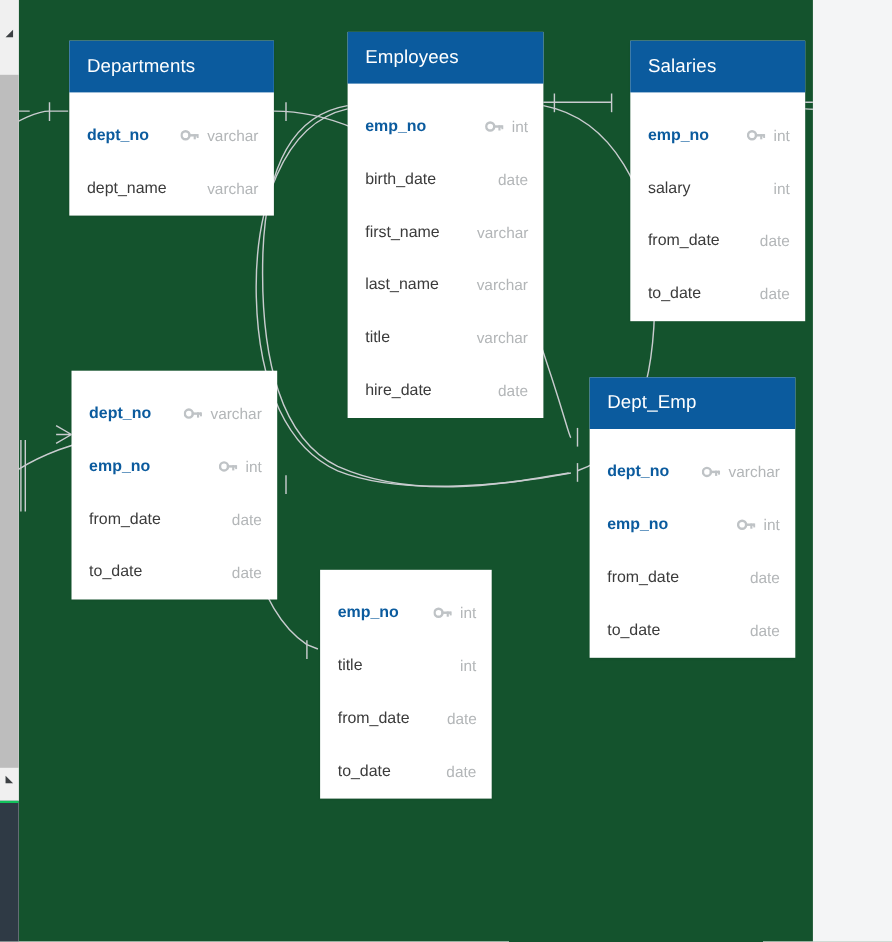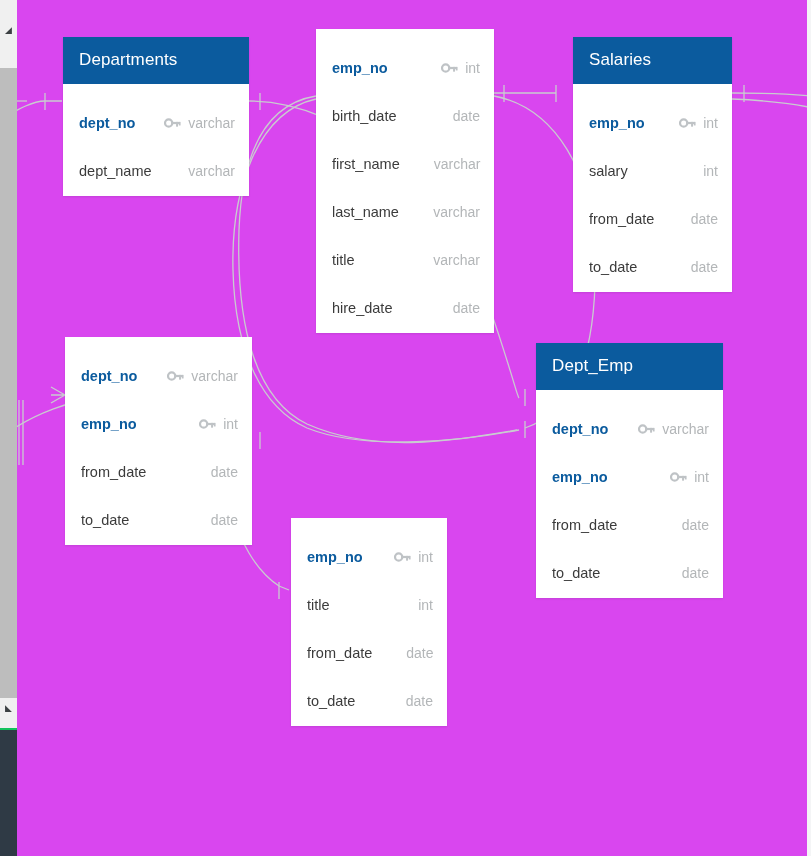--- a/index.html
+++ b/index.html
@@ -52,23 +52,23 @@
     height: 128px;
     background: #2f3a45;
     border-top: 2px solid #13c25c;
     z-index: 41;
   }
 
   
   #canvas {
     position: absolute;
     left: 17px; top: 0;
-    width: 790px;
+    width: 722px;
     height: 856px;
-    background: #d946ef;
+    background: #14532d;
     overflow: hidden;
   }
   #edges {
     position: absolute;
     left: 0; top: 0;
     width: 794px;
     height: 856px;
     pointer-events: none;
   }
 
@@ -194,20 +194,21 @@
           </div>
           <div class="col-row">
             <span class="col-name">dept_name</span>
             <span class="col-spacer"></span>
             <span class="col-key empty"></span>
             <span class="col-type">varchar</span>
           </div>
         </div>
       </div>
       <div class="entity" style="left: 299px; top: 29px; width: 178px;">
+        <div class="entity-header">Employees</div>
         <div class="entity-body">
           <div class="col-row pk">
             <span class="col-name">emp_no</span>
             <span class="col-spacer"></span>
             <span class="col-key"><svg viewBox="0 0 20 16" width="17" height="14" aria-hidden="true">
                 <circle cx="5.5" cy="8" r="4.3" fill="none" stroke="#bfc3c6" stroke-width="2.6"></circle>
                 <rect x="8.5" y="6.7" width="10" height="2.6" fill="#bfc3c6"></rect>
                 <rect x="14.2" y="6.7" width="2.3" height="5.6" fill="#bfc3c6"></rect>
                 <rect x="17.4" y="6.7" width="2.1" height="4.2" fill="#bfc3c6"></rect>
               </svg></span>

